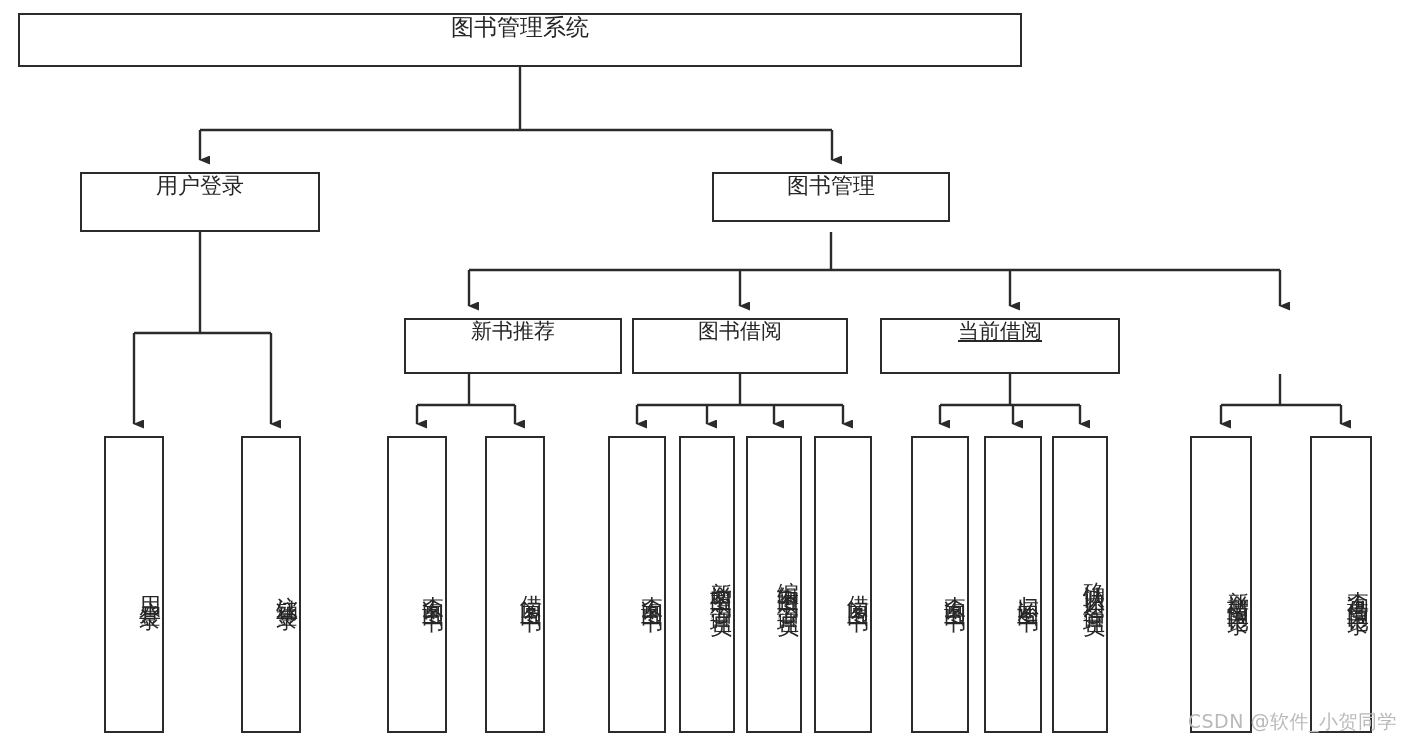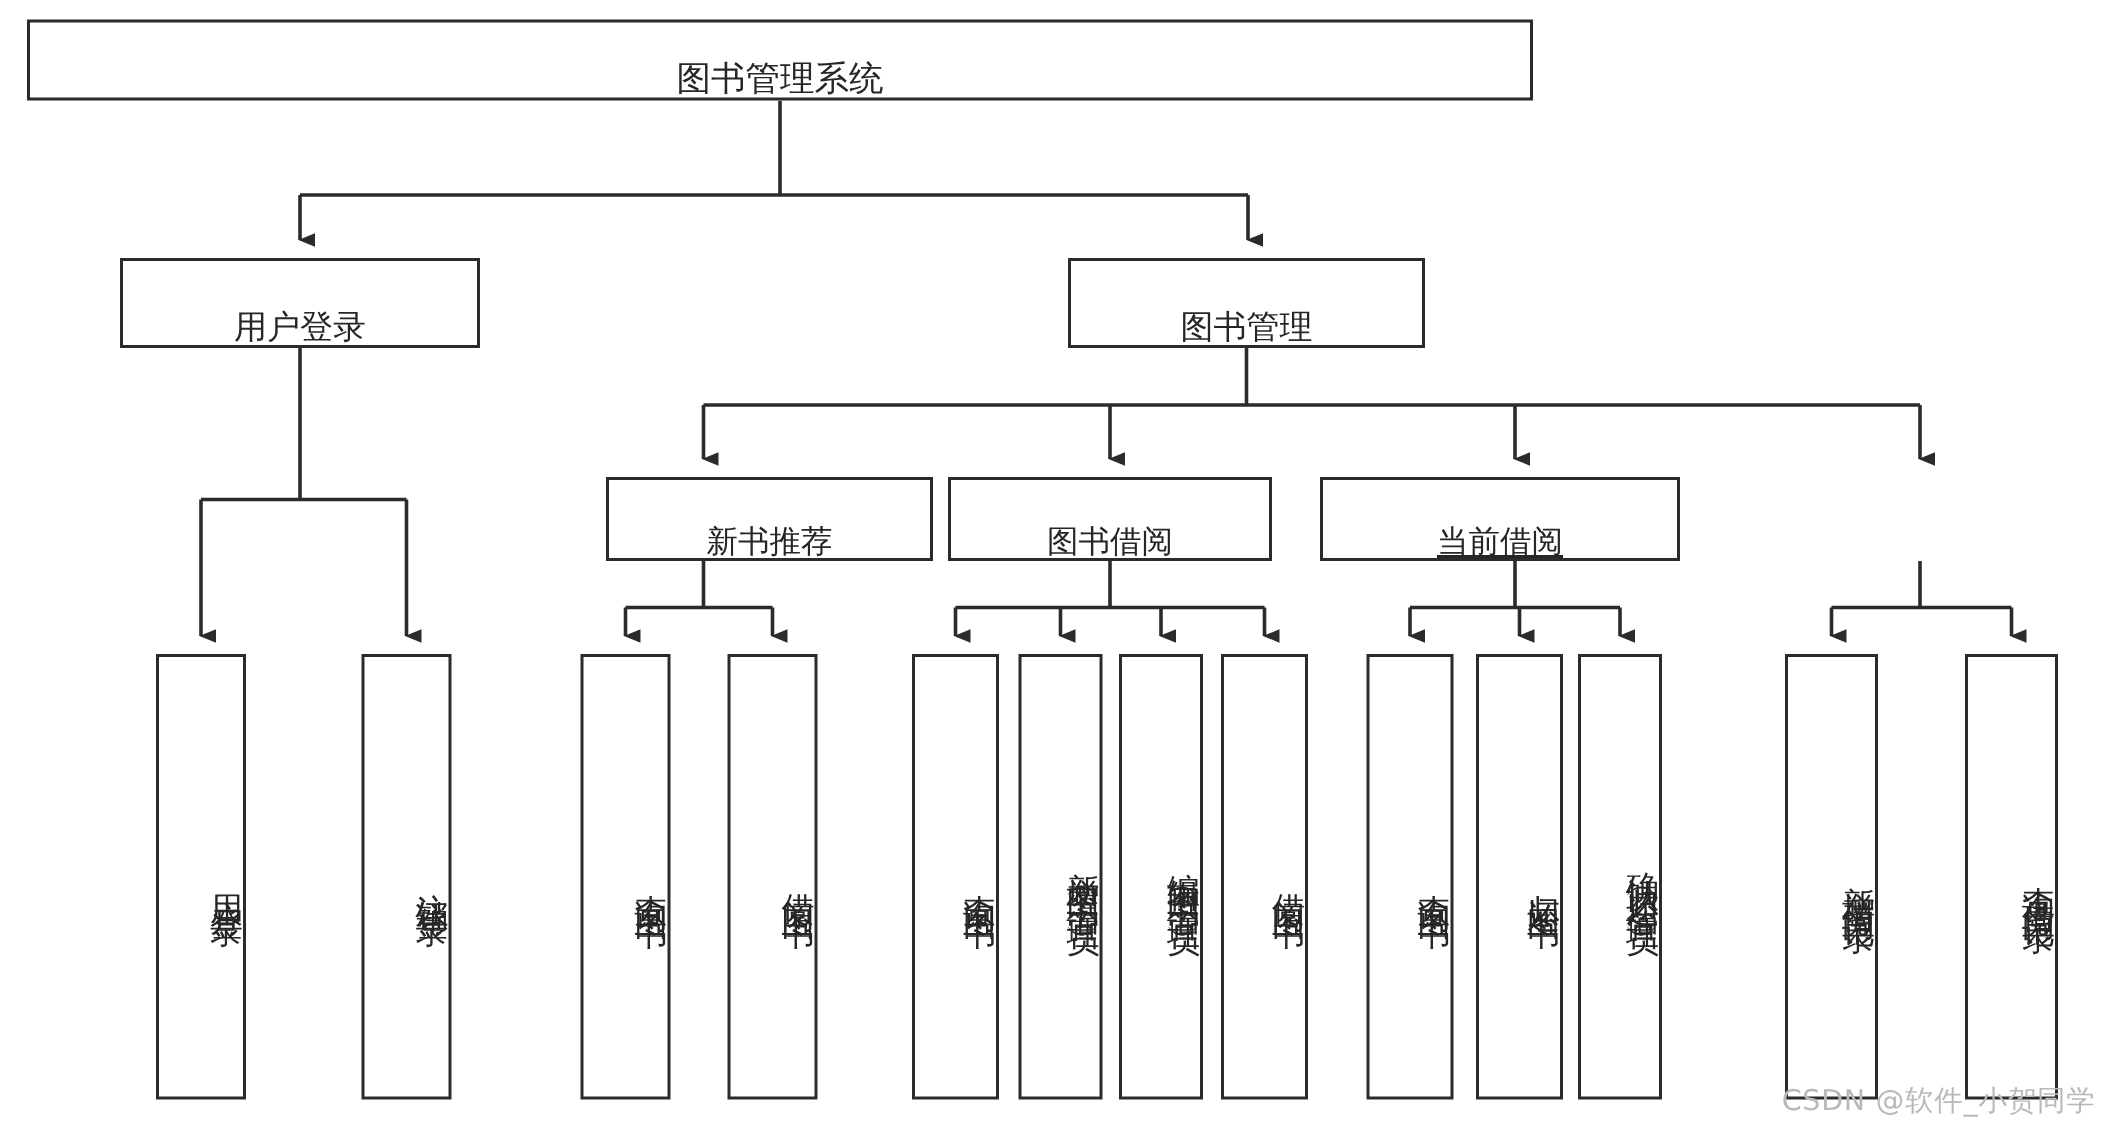--- a/index.html
+++ b/index.html
@@ -25,21 +25,21 @@
     width: 1405px;
     height: 747px;
     pointer-events: none;
   }
   .node {
     position: absolute;
     box-sizing: border-box;
     border: 2px solid #2b2b2b;
     background: #ffffff;
     display: flex;
-    align-items: flex-end;
+    align-items: flex-start;
     justify-content: center;
     color: #262626;
   }
   .node.root {
     font-size: 23px;
   }
   .node.level2 {
     font-size: 22px;
   }
   .node.level3 {
@@ -57,21 +57,21 @@
   .node.leaf.tall-text {
     padding-top: 3px;
   }
   .node-label {
     display: block;
     line-height: 1.05;
   }
   #watermark {
     position: absolute;
     right: 8px;
-    bottom: 0;
+    bottom: 12px;
     font-size: 19px;
     color: #b9b9b9;
     letter-spacing: 0.5px;
     white-space: nowrap;
     text-align: center;
   }
 </style>
 </head>
 <body>
 
@@ -140,21 +140,21 @@
   </svg>
 
   <div class="node root" style="left:18px; top:13px; width:1004px; height:54px;">
     <span class="node-label">图书管理系统</span>
   </div>
 
   <div class="node level2" style="left:80px; top:172px; width:240px; height:60px;">
     <span class="node-label">用户登录</span>
   </div>
 
-  <div class="node level2" style="left:712px; top:172px; width:238px; height:60px;">
+  <div class="node level2" style="left:712px; top:172px; width:238px; height:50px;">
     <span class="node-label">图书管理</span>
   </div>
 
   <div class="node level3" style="left:360px; top:318px; width:218px; height:56px;margin-left:44px;">
     <span class="node-label">新书推荐</span>
   </div>
 
   <div class="node level3" style="left:632px; top:318px; width:216px; height:56px;">
     <span class="node-label">图书借阅</span>
   </div>

